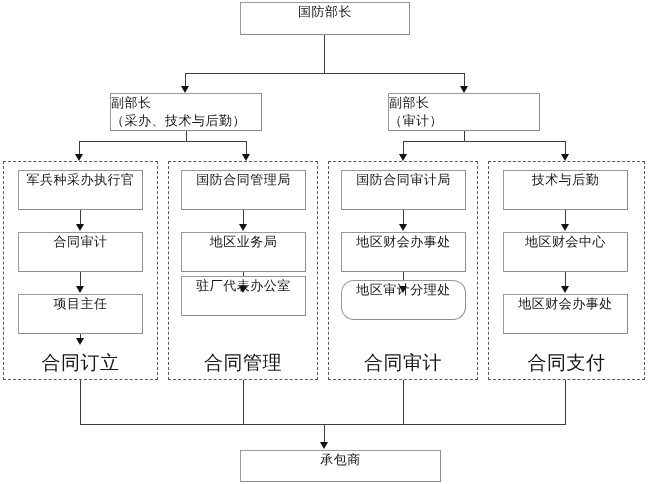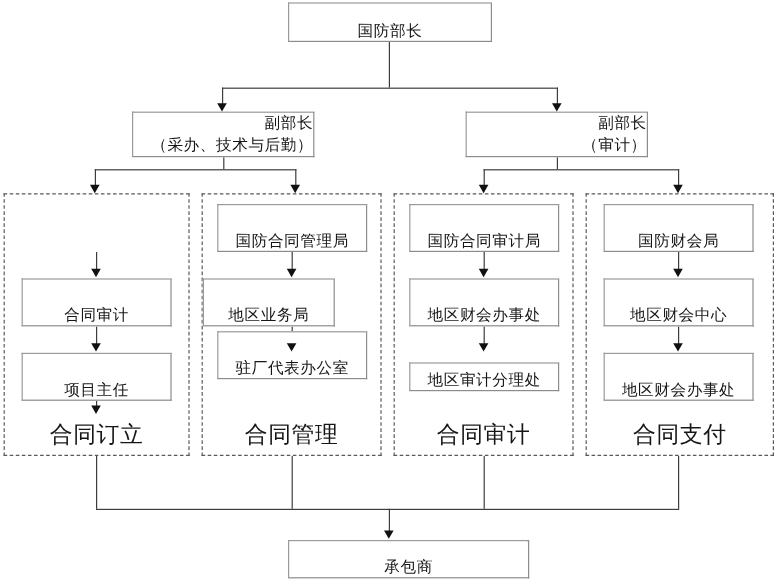--- a/index.html
+++ b/index.html
@@ -18,21 +18,21 @@
     overflow: hidden;
   }
   .node {
     position: absolute;
     box-sizing: border-box;
     background: #ffffff;
     border: 1px solid #8c8c8c;
     border-top-color: #9a9a9a;
     border-left-color: #9a9a9a;
     display: flex;
-    align-items: flex-end;
+    align-items: flex-start;
     justify-content: center;
     text-align: center;
     color: #161616;
     font-size: 13px;
     line-height: 17px;
     letter-spacing: 0.5px;
     z-index: 3;
   }
   .node-2line {
     flex-direction: column;
@@ -112,69 +112,72 @@
   <div class="arrow" style="left:242px; top:154px;"></div>
 
   <div class="conn conn-v" style="left:464px; top:131px; width:1px; height:10px;"></div>
   <div class="conn conn-h" style="left:403px; top:141px; width:163px; height:1px;"></div>
   <div class="conn conn-v" style="left:403px; top:141px; width:1px; height:15px;"></div>
   <div class="arrow" style="left:399px; top:154px;"></div>
   <div class="conn conn-v" style="left:565px; top:141px; width:1px; height:15px;"></div>
   <div class="arrow" style="left:561px; top:154px;"></div>
 
   <div class="group-box" style="left:3px; top:161px; width:155px; height:219px;"></div>
+  <div class="node" style="left:18px; top:170px; width:125px; height:40px;">
+    <span class="line">军兵种采办执行官</span>
+  </div>
   <div class="conn conn-v" style="left:80px; top:210px; width:1px; height:18px;"></div>
   <div class="arrow" style="left:76px; top:224px;"></div>
   <div class="node" style="left:18px; top:232px; width:125px; height:40px;">
     <span class="line">合同审计</span>
   </div>
   <div class="conn conn-v" style="left:80px; top:272px; width:1px; height:18px;"></div>
   <div class="arrow" style="left:76px; top:286px;"></div>
   <div class="node" style="left:18px; top:294px; width:125px; height:40px;">
     <span class="line">项目主任</span>
   </div>
   <div class="conn conn-v" style="left:80px; top:334px; width:1px; height:8px;"></div>
   <div class="arrow" style="left:76px; top:338px;"></div>
   <div class="group-label" style="left:3px; top:354px; width:155px;">合同订立</div>
 
   <div class="group-box" style="left:168px; top:161px; width:150px; height:219px;"></div>
   <div class="node" style="left:181px; top:170px; width:125px; height:40px;">
     <span class="line">国防合同管理局</span>
   </div>
   <div class="conn conn-v" style="left:243px; top:210px; width:1px; height:18px;"></div>
   <div class="arrow" style="left:239px; top:224px;"></div>
-  <div class="node" style="left:169px; top:232px; width:110px; height:40px;">
+  <div class="node" style="left:181px; top:232px; width:125px; height:40px;">
     <span class="line">地区业务局</span>
   </div>
   <div class="conn conn-v" style="left:243px; top:272px; width:1px; height:18px;"></div>
   <div class="arrow" style="left:239px; top:286px;"></div>
   <div class="node" style="left:181px; top:276px; width:125px; height:40px;">
     <span class="line">驻厂代表办公室</span>
   </div>
   <div class="group-label" style="left:168px; top:354px; width:150px;">合同管理</div>
 
   <div class="group-box" style="left:328px; top:161px; width:150px; height:219px;"></div>
   <div class="node" style="left:341px; top:170px; width:125px; height:40px;">
     <span class="line">国防合同审计局</span>
   </div>
   <div class="conn conn-v" style="left:403px; top:210px; width:1px; height:18px;"></div>
   <div class="arrow" style="left:399px; top:224px;"></div>
   <div class="node" style="left:341px; top:232px; width:125px; height:40px;">
     <span class="line">地区财会办事处</span>
   </div>
   <div class="conn conn-v" style="left:403px; top:272px; width:1px; height:18px;"></div>
   <div class="arrow" style="left:399px; top:286px;"></div>
-  <div class="node" style="left:341px; top:302px; width:125px; height:24px;">
+  <div class="node" style="left:341px; top:280px; width:125px; height:40px;border-radius:13px;">
     <span class="line">地区审计分理处</span>
   </div>
   <div class="group-label" style="left:328px; top:354px; width:150px;">合同审计</div>
 
   <div class="group-box" style="left:488px; top:161px; width:157px; height:219px;"></div>
   <div class="node" style="left:503px; top:170px; width:125px; height:40px;">
-    <span class="line">国防财会局</span>
+    <span class="line">技术与后勤</span>
   </div>
   <div class="conn conn-v" style="left:565px; top:210px; width:1px; height:18px;"></div>
   <div class="arrow" style="left:561px; top:224px;"></div>
   <div class="node" style="left:503px; top:232px; width:125px; height:40px;">
     <span class="line">地区财会中心</span>
   </div>
   <div class="conn conn-v" style="left:565px; top:272px; width:1px; height:18px;"></div>
   <div class="arrow" style="left:561px; top:286px;"></div>
   <div class="node" style="left:503px; top:294px; width:125px; height:40px;">
     <span class="line">地区财会办事处</span>

